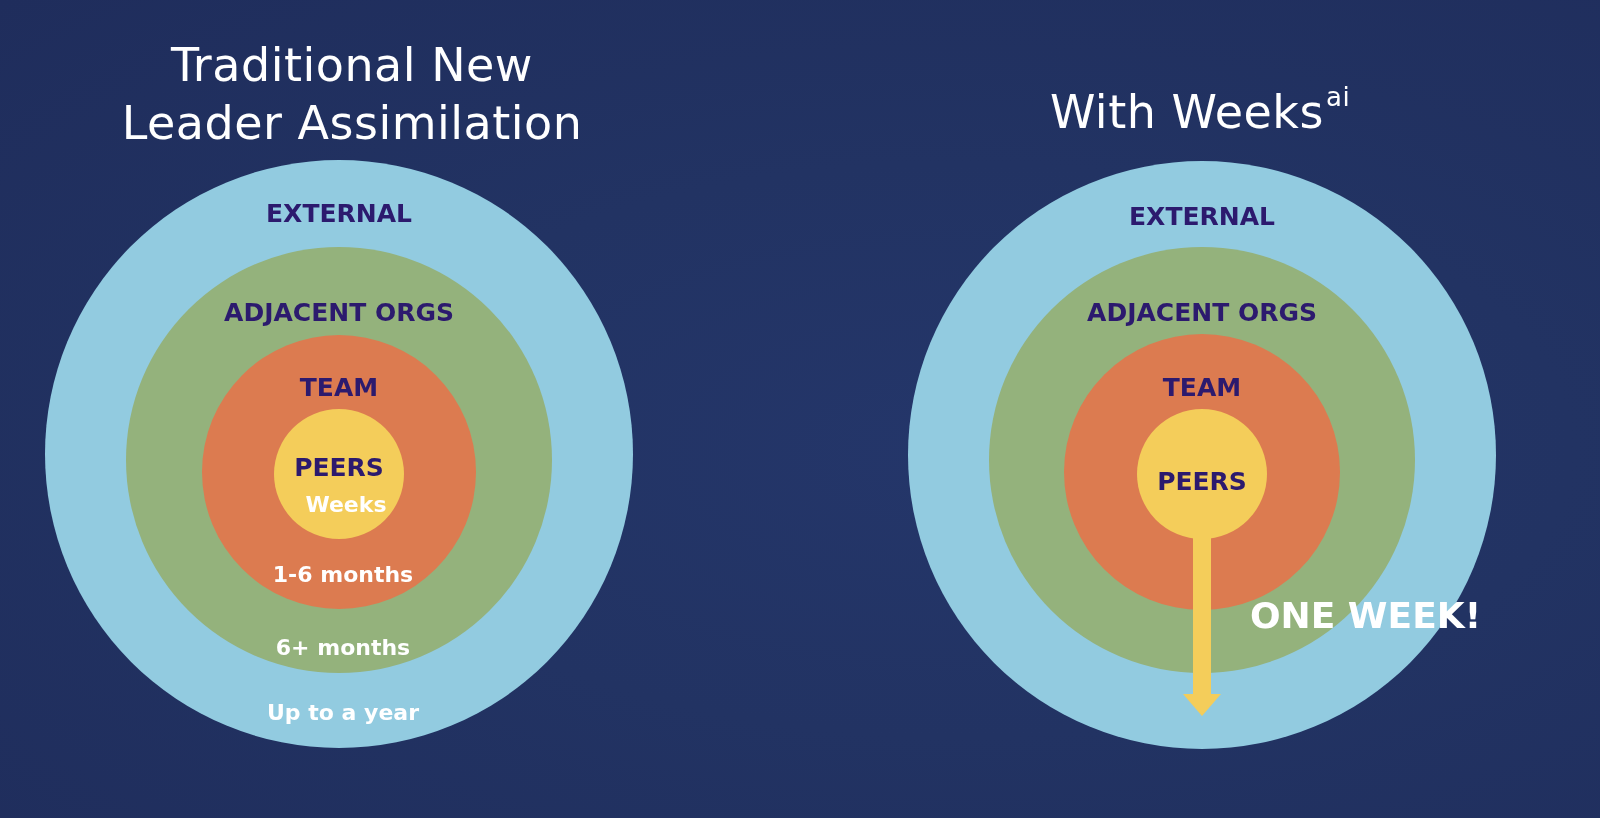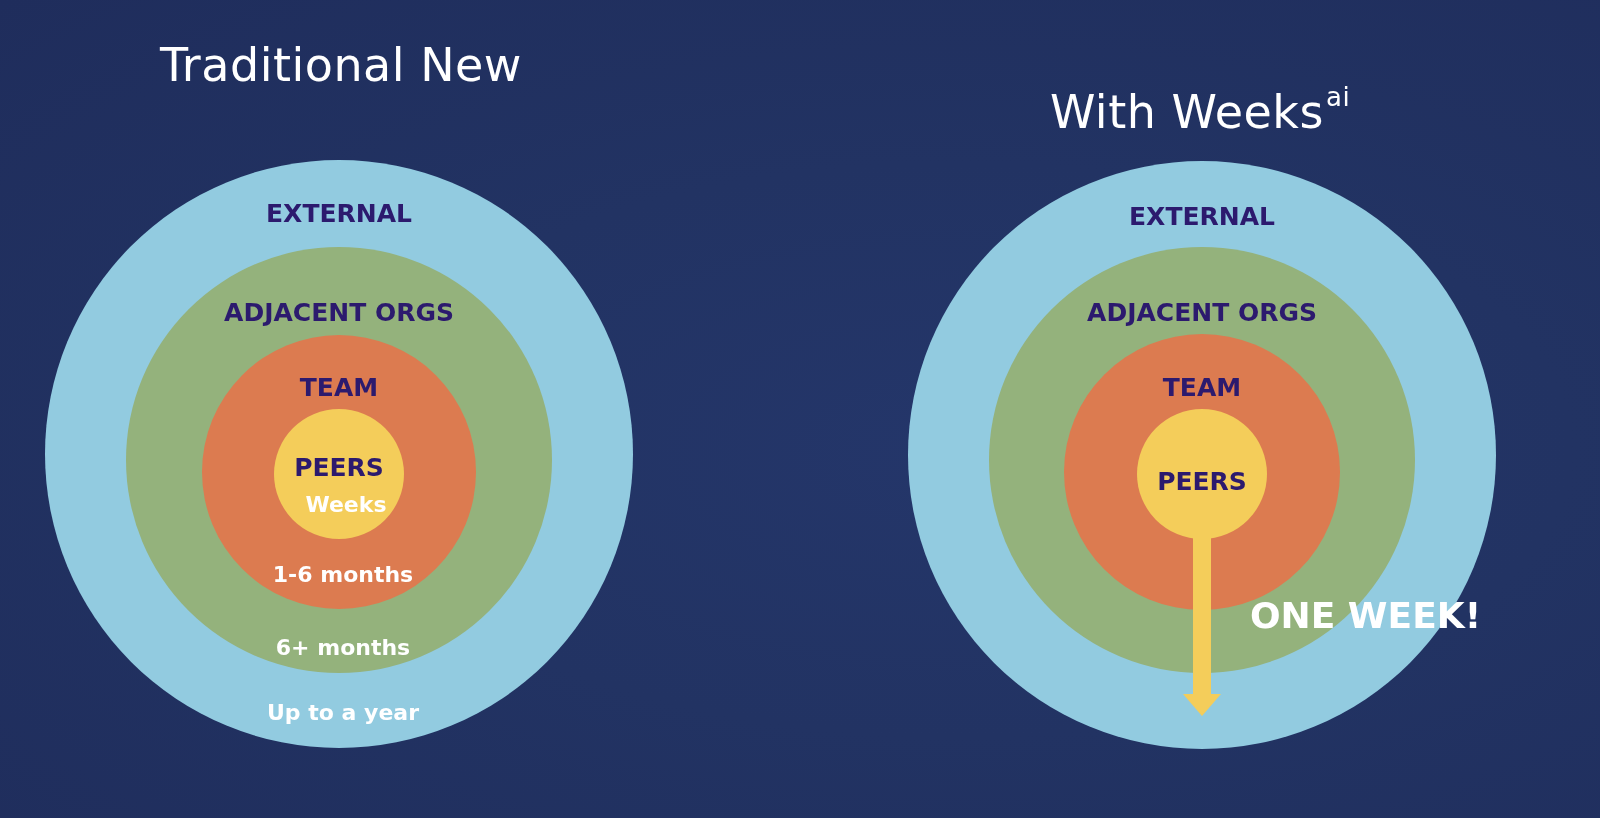--- a/index.html
+++ b/index.html
@@ -7,32 +7,33 @@
       width: 1600px; height: 818px; overflow: hidden;
       background: radial-gradient(ellipse at 60% 55%, #24366a 0%, #223363 45%, #1f2d5c 100%);
       font-family: "DejaVu Sans", sans-serif;
       position: relative;
     }
     .title {
       position: absolute; color: #ffffff; text-align: center;
       font-family: "DejaVu Sans", sans-serif; font-weight: normal;
       font-size: 46px; line-height: 58px; letter-spacing: 0.5px;
     }
-    .title-left { left: 41px; width: 600px; top: 36px; }
+    .title-left { left: 52px; width: 600px; top: 36px; }
     .title-right { left: 960px; width: 480px; top: 68px; }
     .title-right sup { font-size: 26px; vertical-align: 22px; margin-left: 2px; }
     svg.diagram { position: absolute; left: 0; top: 0; }
     .lbl-dark { fill: #2c1a6e; font-family: "DejaVu Sans", sans-serif; font-weight: bold; }
     .lbl-white { fill: #ffffff; font-family: "DejaVu Sans", sans-serif; font-weight: bold; }
   </style>
 </head>
 <body>
 
 <div class="title title-left">
   <div>Traditional New</div>
+  <div>Leader Assimilation</div>
 </div>
 <div class="title title-right">
   <span>With Weeks</span><sup>ai</sup>
 </div>
 
 <svg class="diagram" width="1600" height="818" viewBox="0 0 1600 818">
 
   <g>
     <circle cx="339" cy="454" r="294" fill="#92cbe0"></circle>
     <circle cx="339" cy="460" r="213" fill="#94b27c"></circle>

